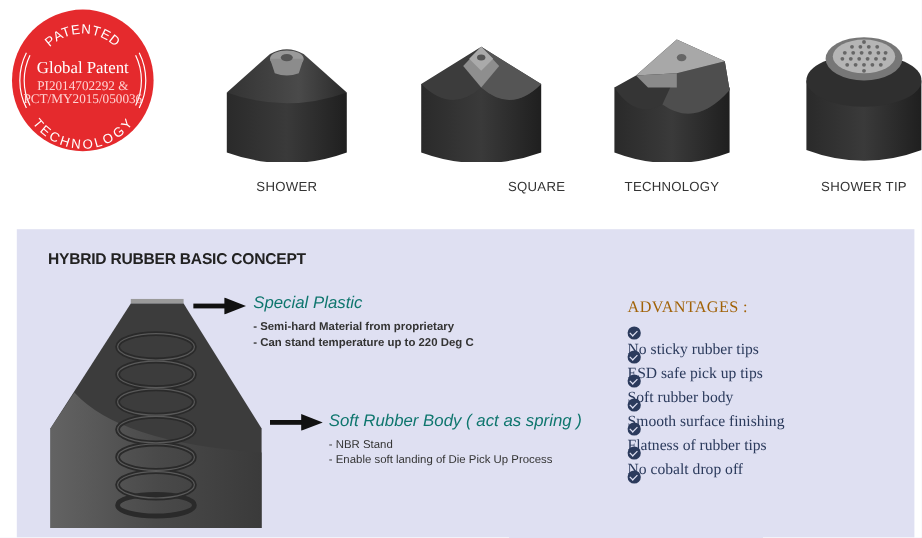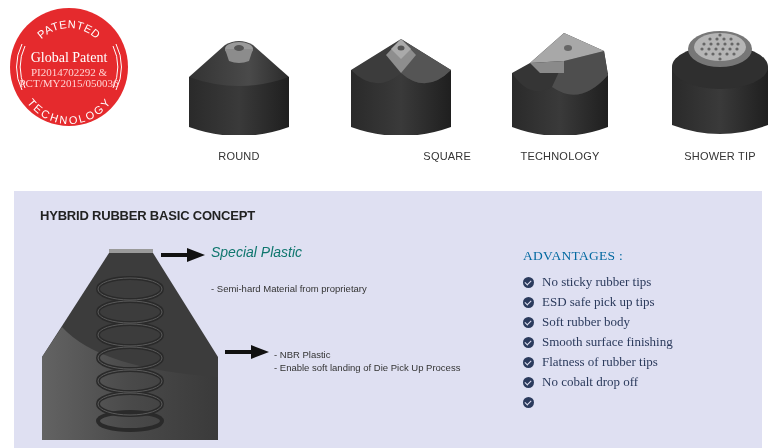--- a/index.html
+++ b/index.html
@@ -10,23 +10,23 @@
   .badge-main{left:0;top:44px;width:122px;text-align:center;color:#fff;font-family:"Liberation Serif",serif;font-size:14px;line-height:16px;}
   .badge-sub{left:0;top:61px;width:122px;text-align:center;color:#ffd2d2;font-family:"Liberation Serif",serif;font-size:11px;line-height:11px;}
   
   .product{top:15px;width:120px;height:120px;}
   .product-label{top:150px;width:140px;text-align:center;font-size:11px;color:#333;letter-spacing:0.2px;}
   
   .panel{left:14px;top:191px;width:748px;height:257px;background:#dfe0f2;}
   .panel-title{left:40px;top:208px;font-size:13px;font-weight:bold;color:#222;letter-spacing:-0.2px;}
   .callout-title{font-size:14px;color:#0f766e;font-style:italic;}
   .callout-desc{font-size:9.5px;color:#333;line-height:13px;}
-  .adv-title{left:523px;top:248px;font-family:"Liberation Serif",serif;font-size:13.5px;color:#0369a1;letter-spacing:0.3px;}
+  .adv-title{left:523px;top:248px;font-family:"Liberation Serif",serif;font-size:13.5px;color:#a16207;letter-spacing:0.3px;}
   .adv-list{left:523px;top:272px;margin:0;padding:0;list-style:none;}
-  .adv-item{height:20px;display:flex;align-items:center;font-family:"Liberation Serif",serif;font-size:13px;color:#2b3a5c;}
+  .adv-item{height:20px;display:flex;align-items:flex-start;font-family:"Liberation Serif",serif;font-size:13px;color:#2b3a5c;flex-direction:column;}
   .check{width:11px;height:11px;border-radius:50%;background:#2b3a5c;margin-right:8px;flex:0 0 11px;position:relative;}
   .check::after{content:"";position:absolute;left:3px;top:2px;width:3px;height:5px;border:solid #dfe0f2;border-width:0 1.6px 1.6px 0;transform:rotate(45deg);}
 </style>
 </head>
 <body>
 
 <div class="abs badge">
   <svg width="122" height="122" viewBox="0 0 122 122" style="position:absolute;left:0;top:0;">
     <defs>
       <path id="arcTop" d="M 22 61 A 39 39 0 0 1 100 61"></path>
@@ -119,21 +119,21 @@
       <circle cx="46" cy="39" r="1.6"></circle>
         <circle cx="53" cy="39" r="1.6"></circle>
         <circle cx="60" cy="39" r="1.6"></circle>
         <circle cx="67" cy="39" r="1.6"></circle>
         <circle cx="74" cy="39" r="1.6"></circle>
       <circle cx="60" cy="44" r="1.6"></circle>
     </g>
   </svg>
 </div>
 
-<div class="abs product-label" style="left:169px;">ROUND</div>
+<div class="abs product-label" style="left:169px;">SHOWER</div>
 <div class="abs product-label" style="left:331px;text-align:right;">SQUARE</div>
 <div class="abs product-label" style="left:490px;">TECHNOLOGY</div>
 <div class="abs product-label" style="left:650px;">SHOWER TIP</div>
 
 <div class="abs panel"></div>
 <div class="abs panel-title">HYBRID RUBBER BASIC CONCEPT</div>
 
 <div class="abs" style="left:40px;top:249px;width:190px;height:192px;">
   <svg width="190" height="192" viewBox="0 0 190 192">
     <defs>
@@ -170,28 +170,30 @@
   <rect x="0" y="5" width="28" height="4" fill="#111"></rect>
     <path d="M26 0 L44 7 L26 14 Z" fill="#111"></path>
 </svg>
 <svg class="abs" style="left:225px;top:345px;" width="44" height="14">
   <rect x="0" y="5" width="28" height="4" fill="#111"></rect>
     <path d="M26 0 L44 7 L26 14 Z" fill="#111"></path>
 </svg>
 
 <div class="abs" style="left:211px;top:244px;">
   <div class="callout-title">Special Plastic</div>
-  <div class="callout-desc" style="margin-top:22px;">
+  <div class="callout-desc" style="margin-top:6px;font-weight:bold;">
     <div>- Semi-hard Material from proprietary</div>
+    <div>- Can stand temperature up to 220 Deg C</div>
   </div>
 </div>
 
 <div class="abs" style="left:274px;top:342px;">
+  <div class="callout-title">Soft Rubber Body ( act as spring )</div>
   <div class="callout-desc" style="margin-top:6px;">
-    <div>- NBR Plastic</div>
+    <div>- NBR Stand</div>
     <div>- Enable soft landing of Die Pick Up Process</div>
   </div>
 </div>
 
 <div class="abs adv-title">ADVANTAGES :</div>
 <ul class="abs adv-list">
   <li class="adv-item">
       <span class="check"></span>
       <span>No sticky rubber tips</span>
     </li>

